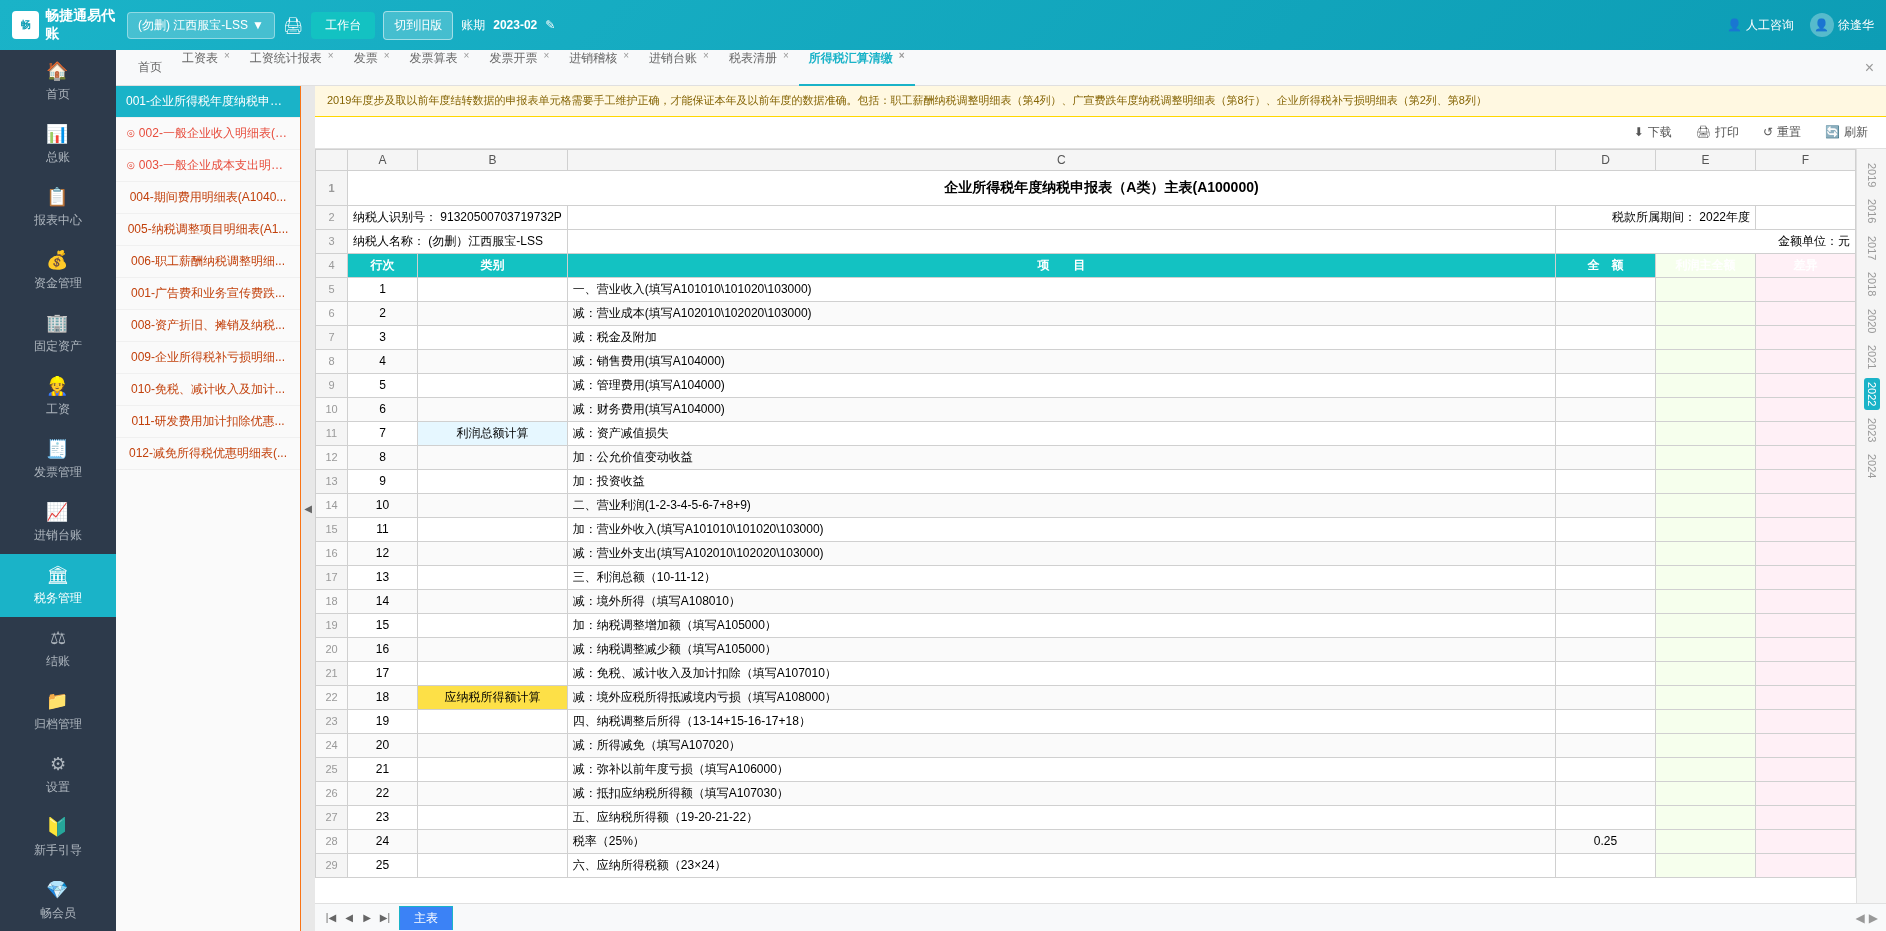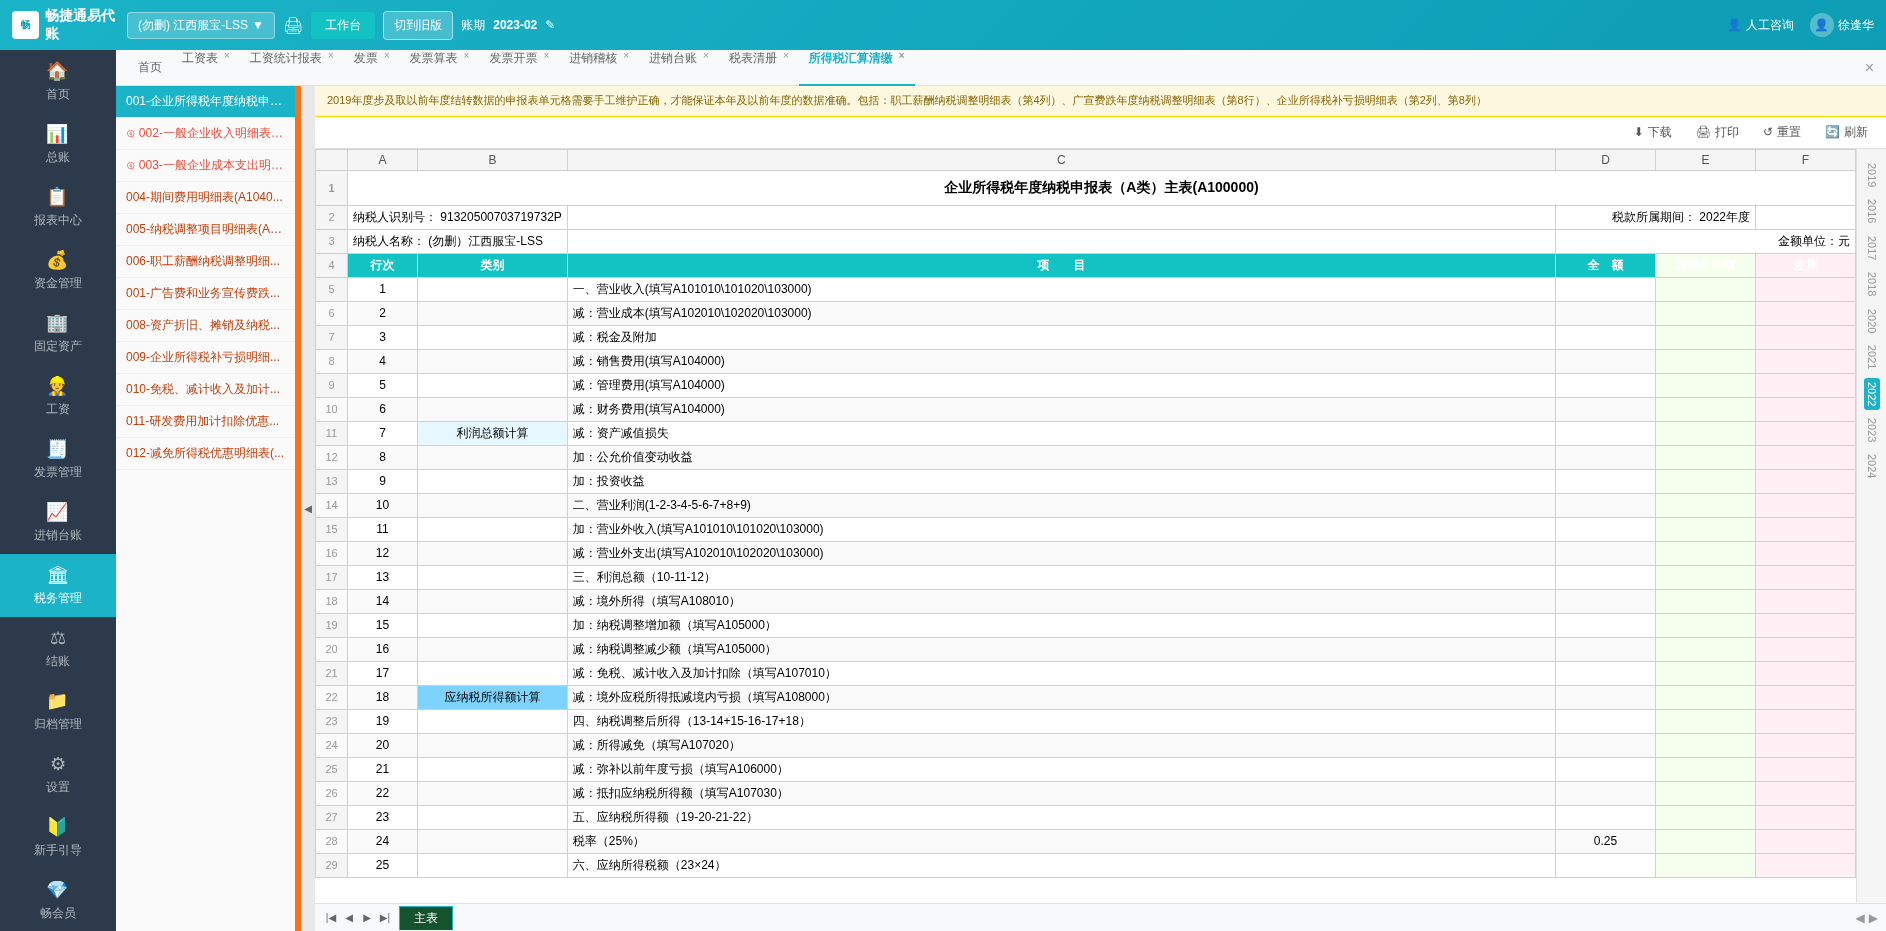--- a/index.html
+++ b/index.html
@@ -182,24 +182,25 @@
     
     .page-content {
       flex: 1;
       display: flex;
       overflow: hidden;
     }
 
     
     .form-list-panel {
       width: 185px;
-      border-right: 6px solid #f97316;
+      border-right: 1px solid #f97316;
       overflow-y: auto;
       flex-shrink: 0;
       background: #fafafa;
+      text-align: center;
     }
     .form-list-item {
       padding: 7px 10px;
       font-size: 12px;
       color: #c2410c;
       cursor: pointer;
       border-bottom: 1px solid #f0f0f0;
       white-space: nowrap;
       overflow: hidden;
       text-overflow: ellipsis;
@@ -360,21 +361,21 @@
     .sheet-tab {
       padding: 3px 14px;
       border: 1px solid #d0d0d0;
       border-bottom: none;
       background: white;
       font-size: 12px;
       cursor: pointer;
       margin-right: 2px;
     }
     .sheet-tab.active {
-      background: #14532d;
+      background: #3b82f6;
       color: white;
       border-color: #1ab3c8;
     }
     .sheet-nav-btns {
       display: flex;
       gap: 2px;
       margin-right: 6px;
     }
     .sheet-nav-btn {
       width: 16px;
@@ -797,21 +798,21 @@
                   <td class="col-xuhao">17</td>
                   <td class="col-leibie"></td>
                   <td class="col-xiangmu">减：免税、减计收入及加计扣除（填写A107010）</td>
                   <td class="col-quane"></td>
                   <td class="col-lirunquane"></td>
                   <td class="col-chay"></td>
                 </tr>
                 <tr class="data-row">
                   <td class="row-num">22</td>
                   <td class="col-xuhao">18</td>
-                  <td class="col-leibie" style="background:#7dd3fc;">应纳税所得额计算</td>
+                  <td class="col-leibie" style="background:#fde047;">应纳税所得额计算</td>
                   <td class="col-xiangmu">减：境外应税所得抵减境内亏损（填写A108000）</td>
                   <td class="col-quane"></td>
                   <td class="col-lirunquane"></td>
                   <td class="col-chay"></td>
                 </tr>
                 <tr class="data-row">
                   <td class="row-num">23</td>
                   <td class="col-xuhao">19</td>
                   <td class="col-leibie"></td>
                   <td class="col-xiangmu">四、纳税调整后所得（13-14+15-16-17+18）</td>

